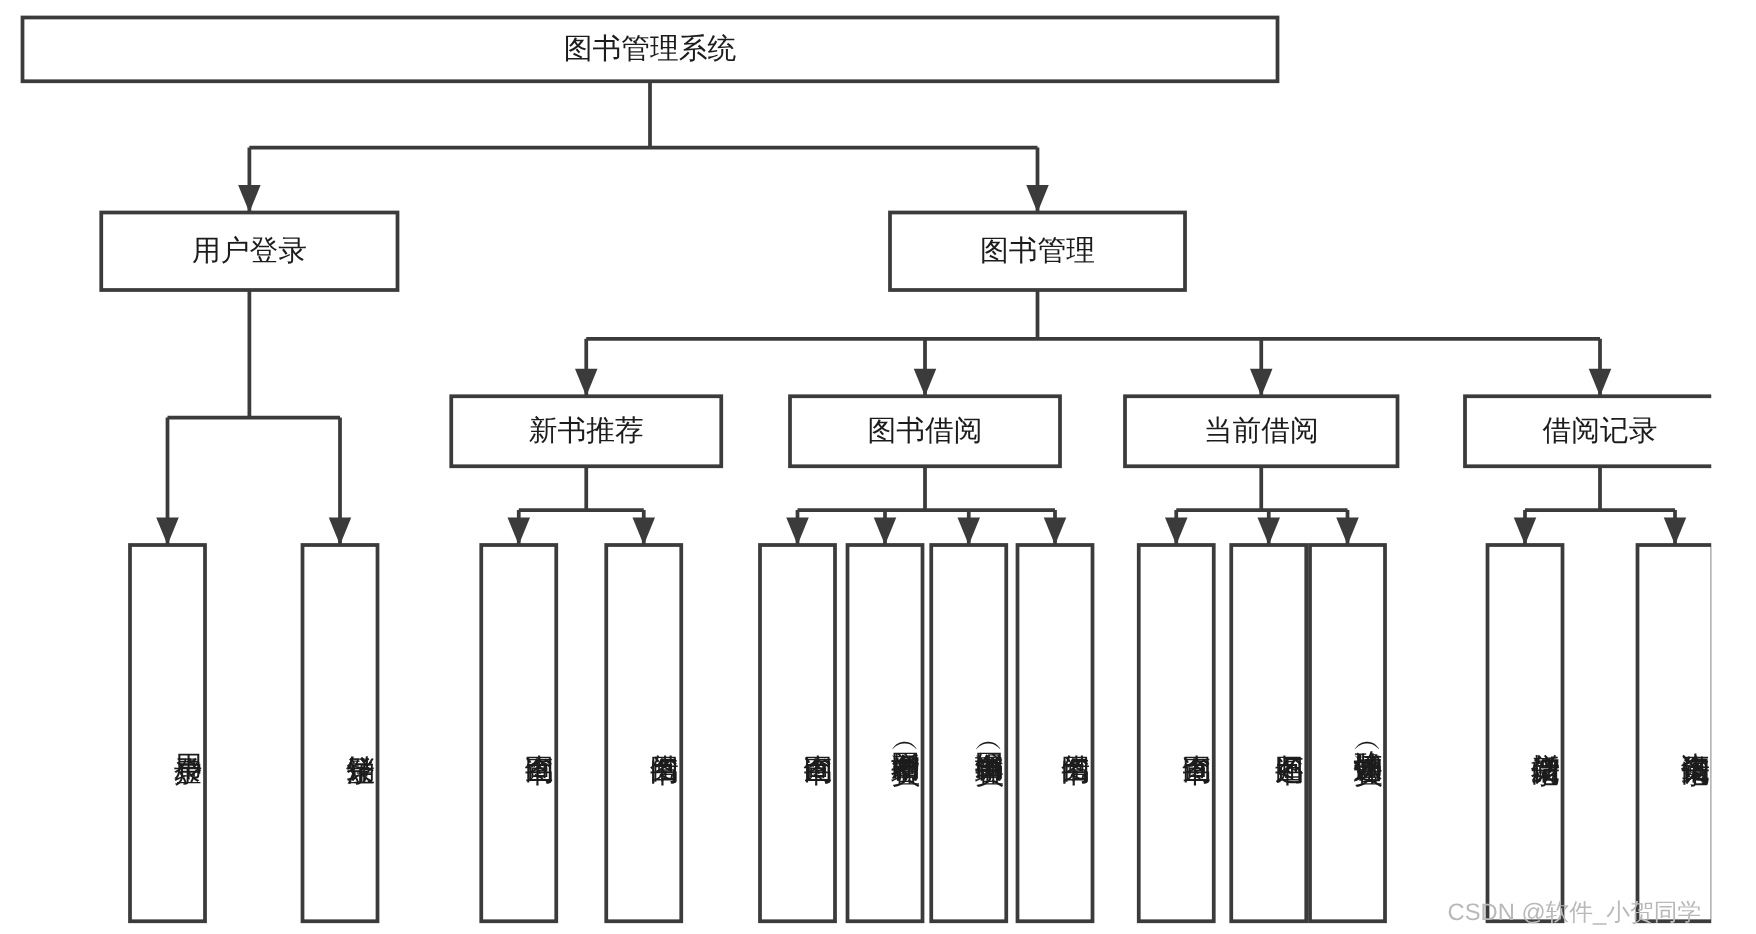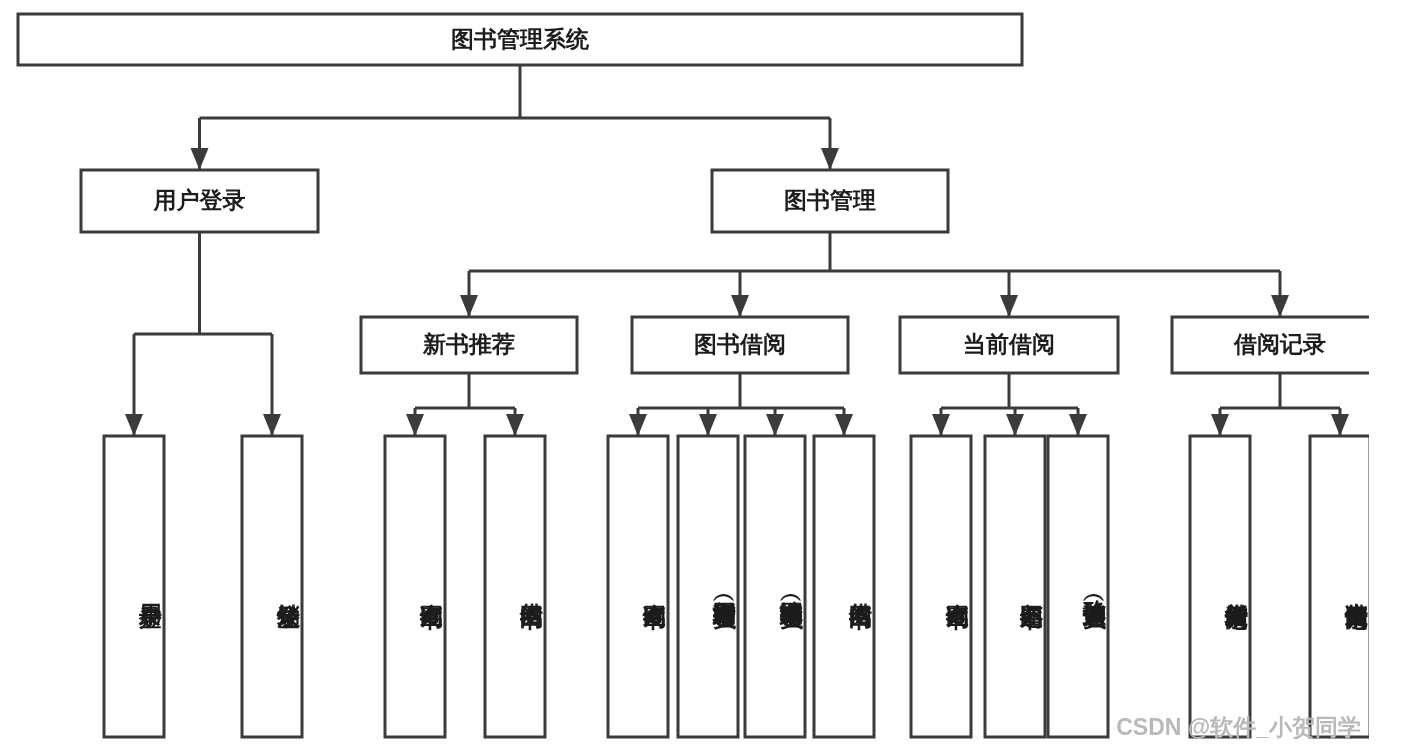--- a/index.html
+++ b/index.html
@@ -9,21 +9,20 @@
   }
   body {
     font-family: "Liberation Sans", "DejaVu Sans", sans-serif;
   }
   #canvas {
     position: relative;
     width: 1369px;
     height: 747px;
     background: #ffffff;
     overflow: hidden;
-    font-weight: bold;
   }
   svg.diagram {
     position: absolute;
     left: 0;
     top: 0;
     width: 1405px;
     height: 747px;
   }
   .node-box {
     fill: #ffffff;
@@ -60,21 +59,21 @@
     display: flex;
     align-items: flex-start;
     justify-content: center;
     pointer-events: none;
   }
   .watermark {
     position: absolute;
     right: 8px;
     bottom: 4px;
     font-family: "Liberation Sans", "DejaVu Sans", sans-serif;
-    font-size: 23px;
+    font-size: 19px;
     color: #b9b9b9;
     white-space: nowrap;
   }
 </style>
 </head>
 <body>
 
 <div id="canvas">
 
   <svg class="diagram" viewBox="0 0 1405 747">

